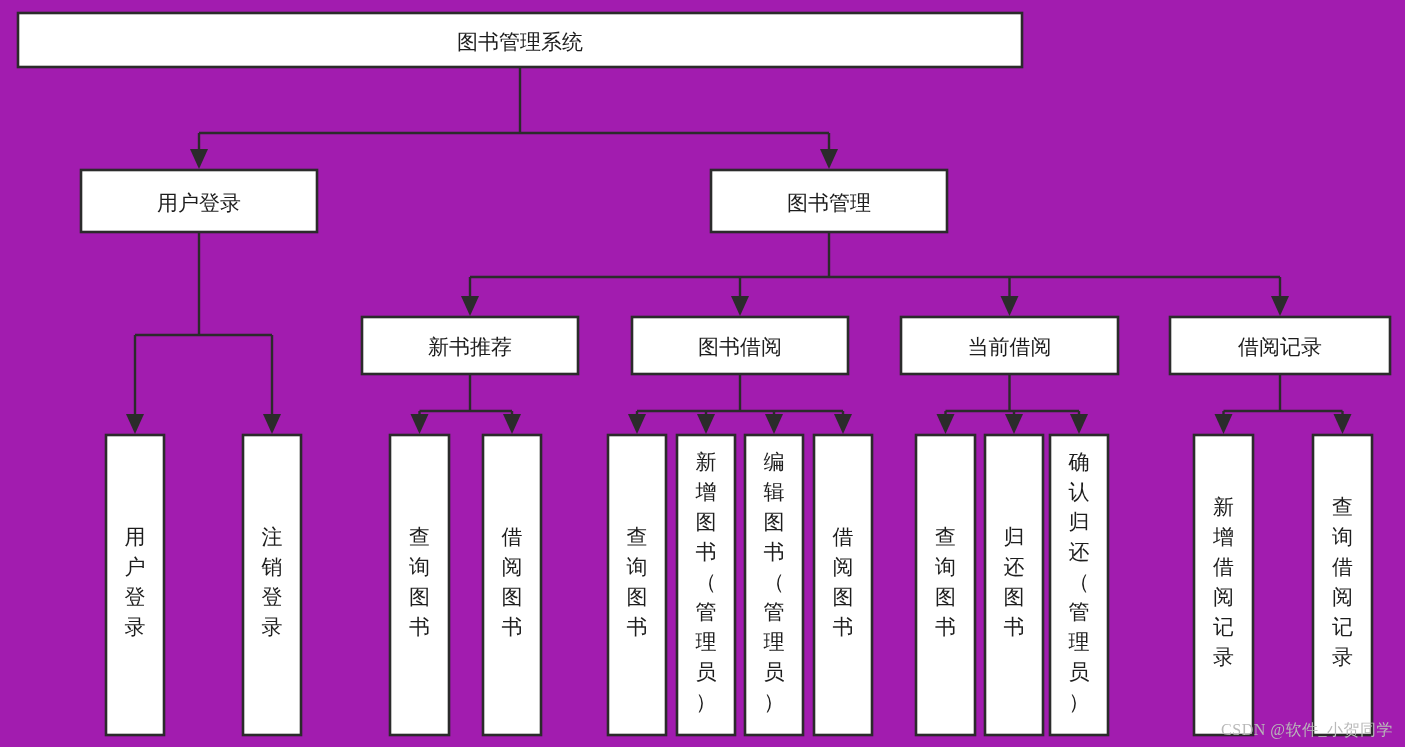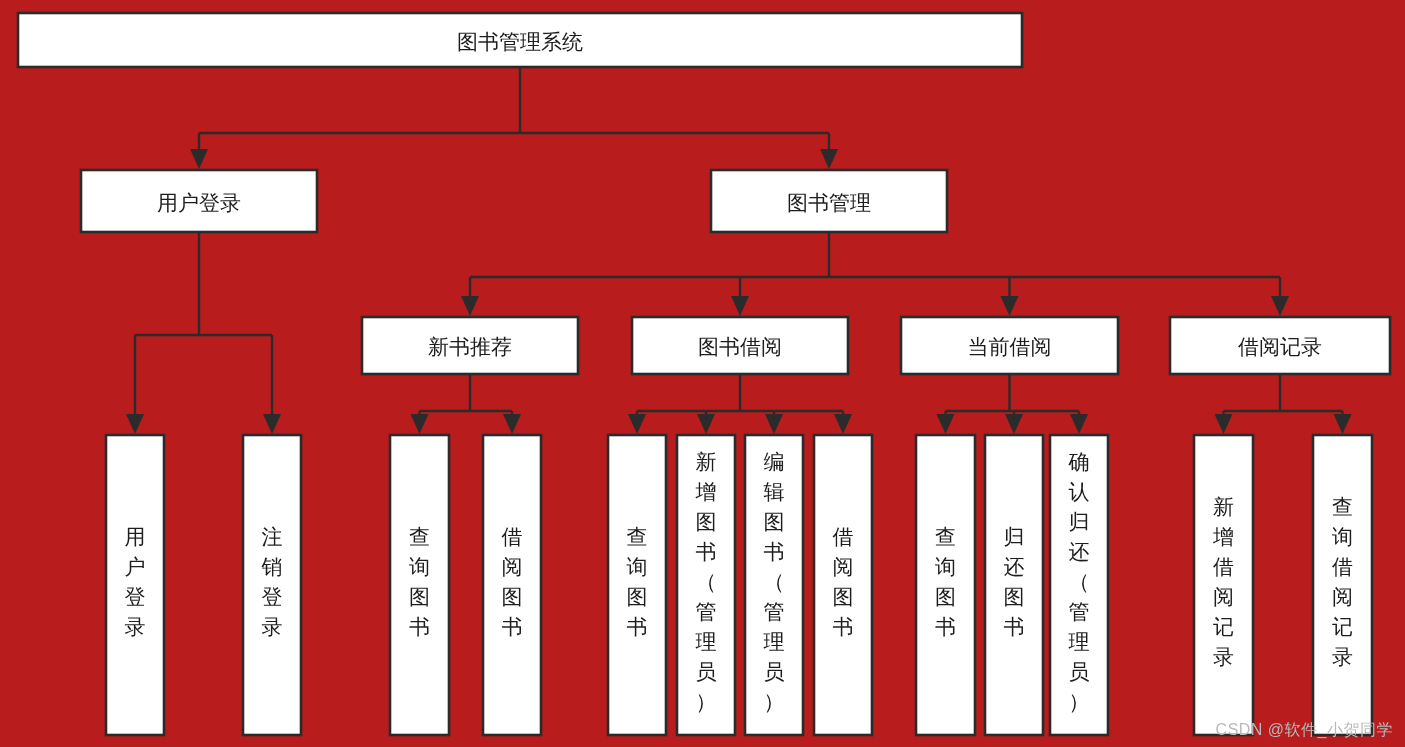--- a/index.html
+++ b/index.html
@@ -7,21 +7,21 @@
     padding: 0;
     background: #ffffff;
   }
   body {
     font-family: "Liberation Sans", "DejaVu Sans", sans-serif;
   }
   #canvas {
     position: relative;
     width: 1405px;
     height: 747px;
-    background: #b91c1c;
+    background: #a21caf;
     overflow: hidden;
   }
   svg#diagram {
     position: absolute;
     top: 0; left: 0;
     width: 1405px;
     height: 747px;
   }
   .node-box {
     fill: #ffffff;
@@ -48,21 +48,21 @@
   .node-label-vert {
     fill: #1d1d1d;
     font-family: "Liberation Sans", "DejaVu Sans", sans-serif;
     font-size: 21px;
     text-anchor: middle;
   }
   .watermark {
     position: absolute;
     right: 12px;
     bottom: 6px;
-    font-family: Liberation Sans, sans-serif;
+    font-family: Liberation Serif, serif;
     font-size: 16px;
     color: #b9b9b9;
     letter-spacing: 0.5px;
     white-space: nowrap;
     user-select: none;
   }
 </style>
 </head>
 <body>
 

